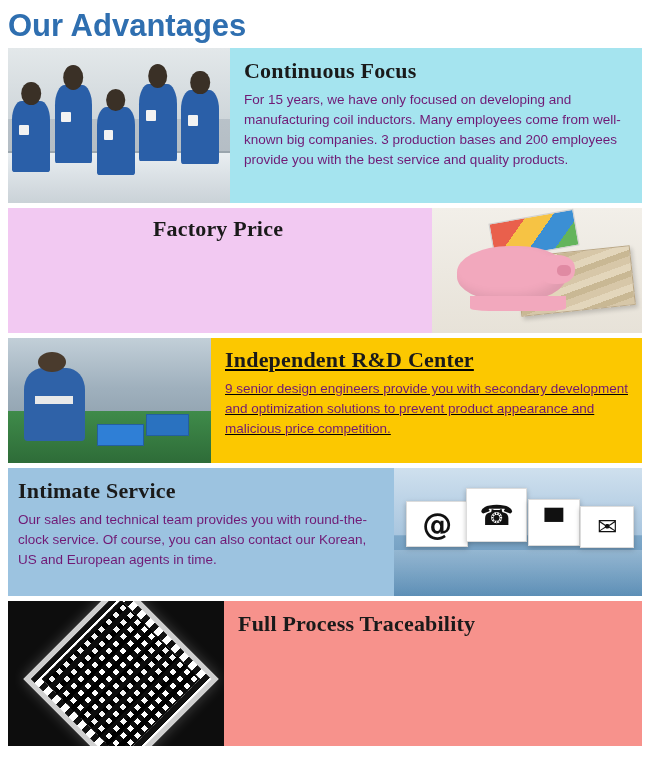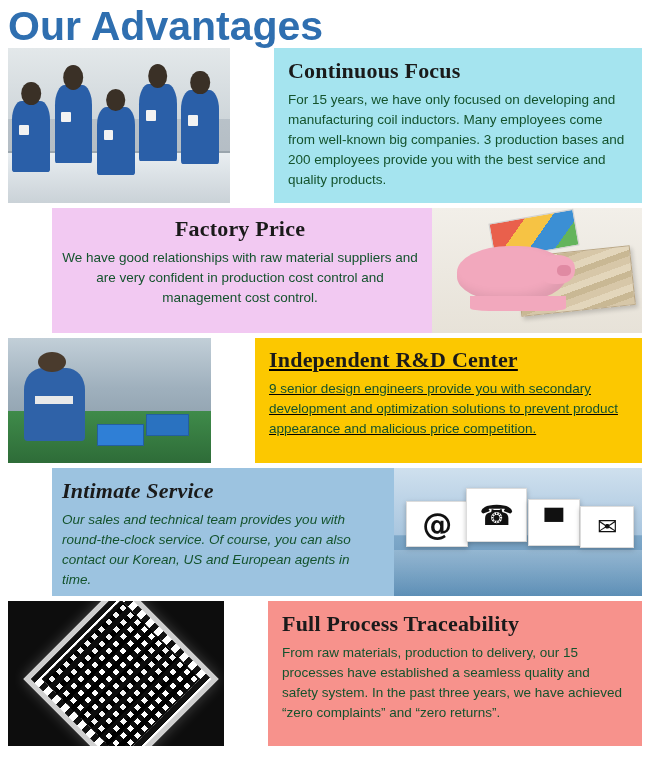--- a/index.html
+++ b/index.html
@@ -12,57 +12,56 @@
     height: 766px;
     font-family: "Liberation Sans", sans-serif;
     overflow: hidden;
     position: relative;
   }
 
   
   .page-title {
     font-family: "Liberation Sans", sans-serif;
     font-weight: bold;
-    font-size: 41px;
+    font-size: 31px;
     color: #2f6fb0;
     letter-spacing: 0px;
     padding: 6px 0 2px 8px;
     line-height: 40px;
     text-shadow: 1px 1px 0 #ffffff;
   }
 
   
   .row {
     display: flex;
     width: 634px;
     margin: 0 auto 5px auto;
     box-sizing: border-box;
     align-items: stretch;
   }
 
   .panel {
     box-sizing: border-box;
     position: relative;
-    margin-left: 44px;
   }
 
   .panel-heading {
     font-family: "Liberation Serif", serif;
     font-weight: bold;
     font-size: 22px;
     color: #1a1a1a;
     margin: 0 0 6px 0;
     line-height: 26px;
     letter-spacing: 0.2px;
   }
 
   .panel-body {
     font-family: "Liberation Sans", sans-serif;
     font-size: 13.5px;
-    color: #14532d;
+    color: #701a75;
     line-height: 20px;
     margin: 0;
   }
 
   
   .photo {
     position: relative;
     overflow: hidden;
     background: #d8d8d8;
     flex: none;
@@ -238,21 +237,21 @@
   .photo-qr .ring {
     position:absolute; left:50%; top: 9%;
     width:16px; height:16px; margin-left:-8px;
     border:3px solid #d0d0d0; border-radius:50%;
   }
 
   
   .panel-cyan   { background:#a5e4ef; }
   .panel-pink   { background:#f2c9f2; }
   .panel-yellow { background:#fcc800; }
-  .panel-blue   { background:#9cc3e0;font-style:italic; }
+  .panel-blue   { background:#9cc3e0; }
   .panel-salmon { background:#f7928c; }
 </style>
 </head>
 <body>
 
 <div class="page-title">Our Advantages</div>
 
 <div class="row" style="height:155px;">
   <div class="photo photo-workers" style="width:222px;">
     <div class="wall"></div>
@@ -265,21 +264,20 @@
   </div>
   <div class="panel panel-cyan" style="width:412px; padding:10px 14px 8px 14px;">
     <div class="panel-heading">Continuous Focus</div>
     <p class="panel-body">For 15 years, we have only focused on developing and manufacturing coil inductors. Many employees come from well-known big companies. 3 production bases and 200 employees provide you with the best service and quality products.</p>
   </div>
 </div>
 
 <div class="row" style="height:125px;">
   <div class="panel panel-pink" style="width:424px; padding:8px 14px 8px 10px;text-align:center;">
     <div class="panel-heading">Factory Price</div>
-    <p class="panel-body">We have good relationships with raw material suppliers and are very confident in production cost control and management cost control.</p>
   </div>
   <div class="photo photo-piggy" style="width:210px;">
     <div class="cardtop"></div>
     <div class="notes"></div>
     <div class="pig"></div>
     <div class="legs"></div>
   </div>
 </div>
 
 <div class="row" style="height:125px;text-decoration:underline;">
@@ -312,15 +310,14 @@
 
 <div class="row" style="height:145px;">
   <div class="photo photo-qr" style="width:216px;">
     <div class="ring"></div>
     <div class="diamond">
       <div class="qr"></div>
     </div>
   </div>
   <div class="panel panel-salmon" style="width:418px; padding:10px 14px 8px 14px;">
     <div class="panel-heading">Full Process Traceability</div>
-    <p class="panel-body">From raw materials, production to delivery, our 15 processes have established a seamless quality and safety system. In the past three years, we have achieved “zero complaints” and “zero returns”.</p>
   </div>
 </div>
 
 </body></html>

